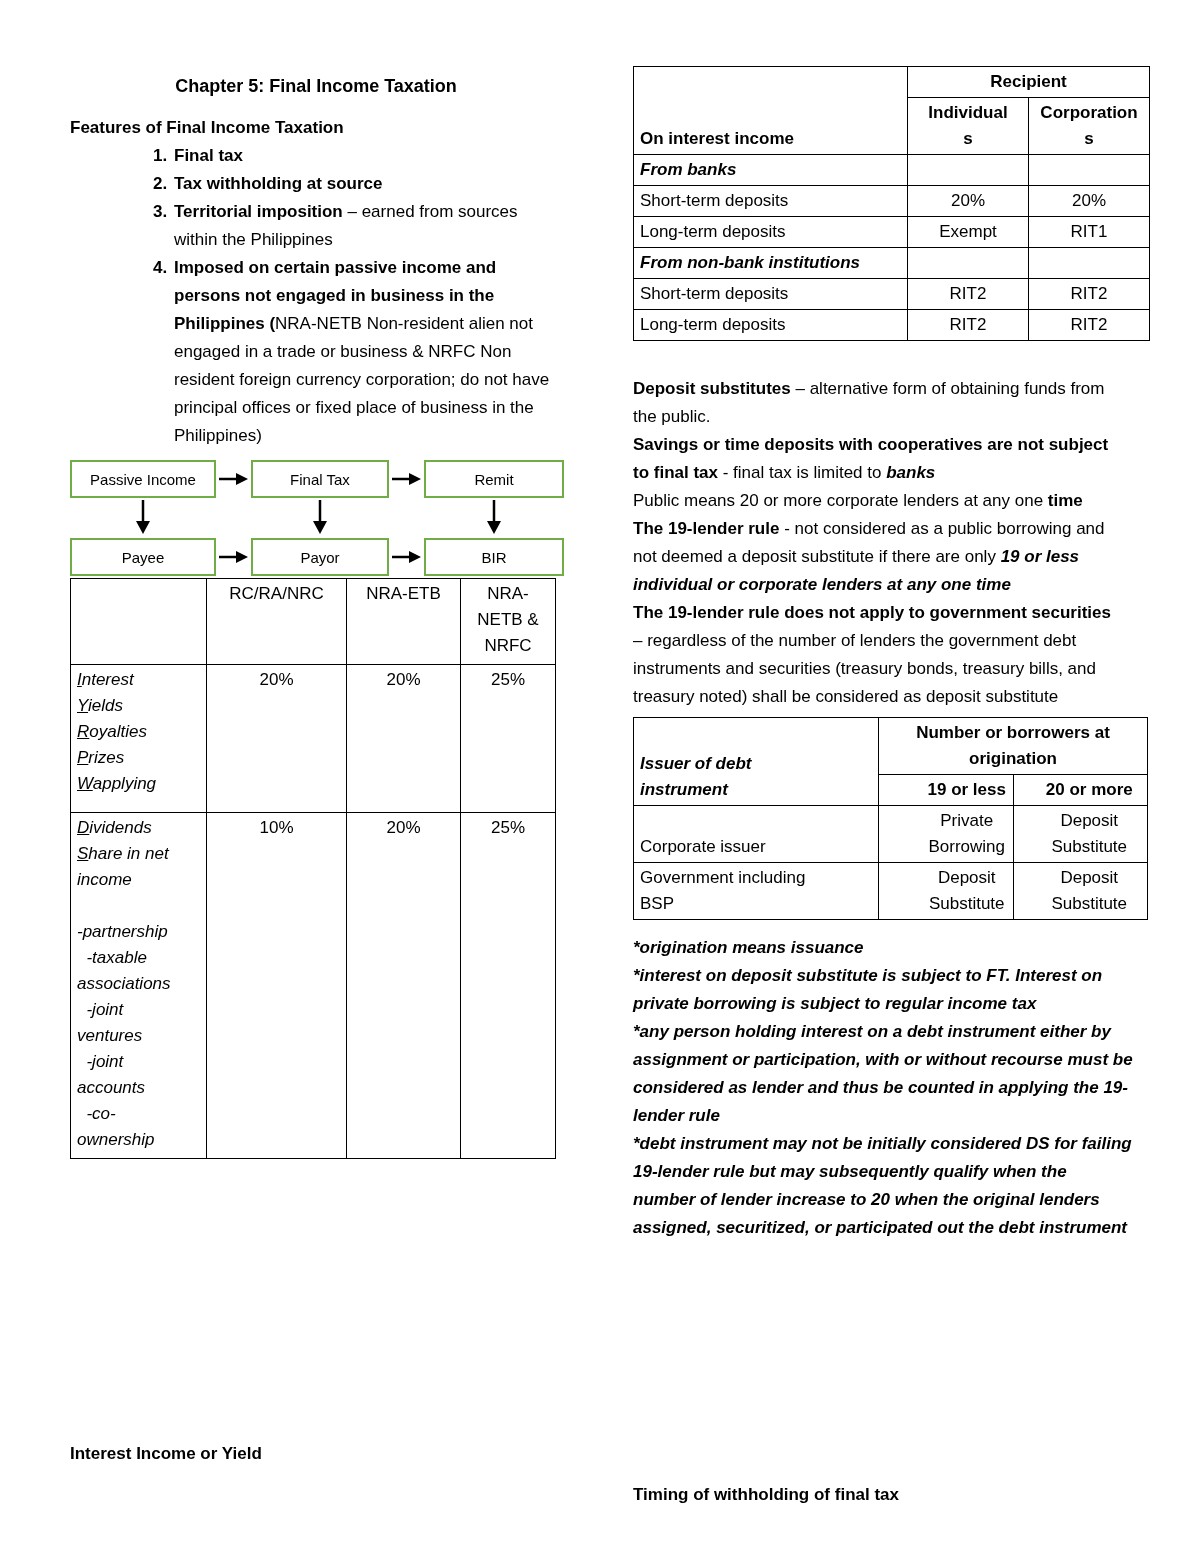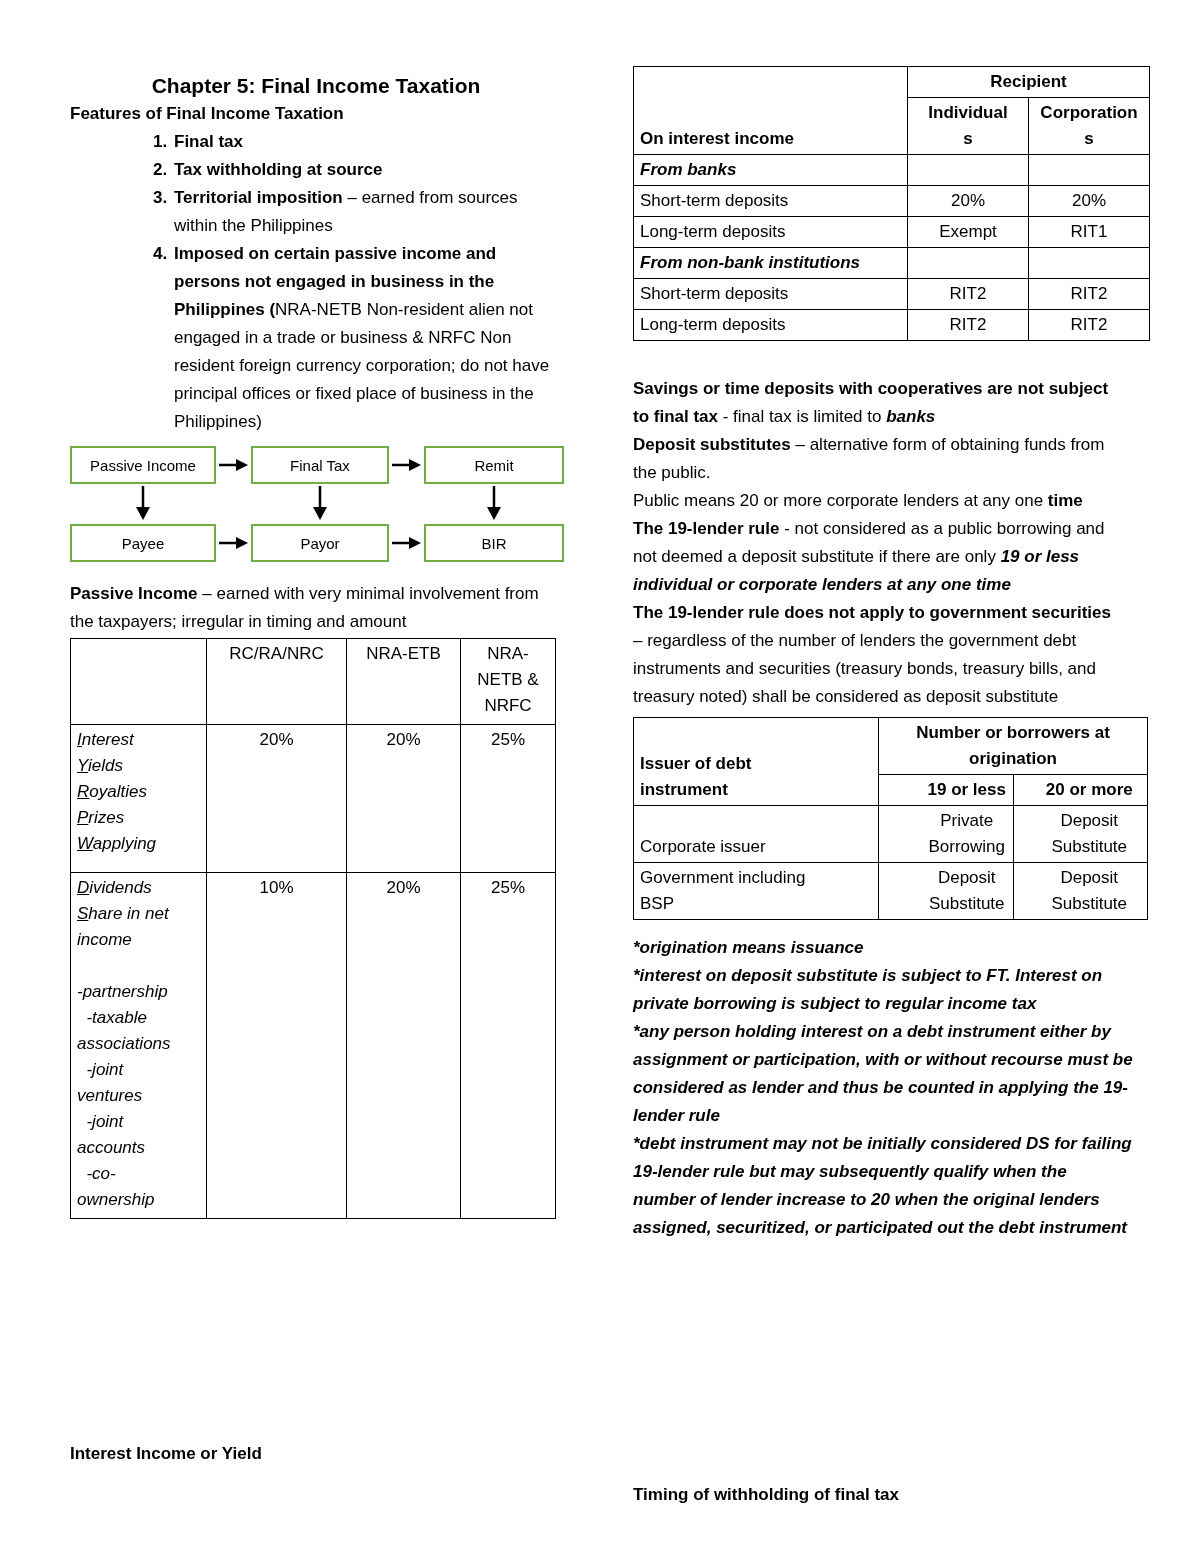--- a/index.html
+++ b/index.html
@@ -16,21 +16,21 @@
     overflow: hidden;
   }
   .col { position: absolute; }
   .col-left  { left: 70px;  top: 72px; width: 492px; }
   .col-right { left: 633px; top: 66px; width: 514px; }
 
   .b { font-weight: bold; }
   .i { font-style: italic; }
   .u { text-decoration: underline; }
 
-  .doc-title { font-size: 21px; font-weight: bold; text-align: center; }
+  .doc-title { font-size: 18px; font-weight: bold; text-align: center; margin-bottom: 14px; }
   .heading { font-weight: bold; }
 
   ol.features { list-style: decimal; padding-left: 102px; margin-top: 0; }
   ol.features li { padding-left: 2px; }
   ol.features li::marker { font-weight: bold; }
 
   
   .flow {
     display: grid;
     grid-template-columns: 146px 1fr 138px 1fr 140px;
@@ -77,21 +77,21 @@
   .itable .colh { text-align: center; font-weight: bold; }
 
   .rtext { margin-top: 34px; width: 482px; }
   .rtext p { margin: 0; }
 
   
   .btable { width: 515px; margin-top: 6px; }
   .btable .lab { width: 245px; vertical-align: bottom; }
   .btable .cv1 { width: 152px; text-align: center; padding-left: 48px; }
   .btable .cv2 { width: 118px; text-align: center; padding-left: 24px; }
-  .btable .corner { vertical-align: bottom; font-weight: bold; }
+  .btable .corner { vertical-align: bottom; font-weight: bold; font-style: italic; }
   .btable .span-h { text-align: center; font-weight: bold; }
   .btable .colh { text-align: center; font-weight: bold; }
 
   .notes { margin-top: 14px; width: 500px; }
   .notes p { margin: 0; }
 
   .footer-left  { position: absolute; left: 70px;  top: 1440px; font-weight: bold; }
   .footer-right { position: absolute; left: 633px; top: 1481px; font-weight: bold; }
 </style>
 </head>
@@ -158,21 +158,20 @@
       <div class="fbox" style="grid-column:3;grid-row:3">Payor</div>
       <div class="harrow" style="grid-column:4;grid-row:3">
         <svg width="30" height="18" viewBox="0 0 30 18">
             <path d="M0 9 H17" stroke="#000" stroke-width="2.5"></path>
             <path d="M17 3 L29 9 L17 15 Z" fill="#000"></path>
           </svg>
       </div>
       <div class="fbox" style="grid-column:5;grid-row:3">BIR</div>
     </div>
 
-    <p class="def-par"><span class="b">Passive Income</span><span> – earned with very minimal involvement from the taxpayers; irregular in timing and amount</span></p>
 
     <table class="rates">
       <tbody>
           <tr class="hrow">
         <td class="lab"></td>
         <td class="c2"><span>RC/RA/NRC</span></td>
         <td class="c3"><span>NRA-ETB</span></td>
         <td class="c4"><span>NRA-</span><br><span>NETB &amp;</span><br><span>NRFC</span></td>
       </tr>
       <tr class="row1">
@@ -231,22 +230,22 @@
       </tr>
       <tr>
         <td class="lab"><span>Long-term deposits</span></td>
         <td class="cv1">RIT2</td>
         <td class="cv2">RIT2</td>
       </tr>
     </tbody>
       </table>
 
     <div class="rtext">
+      <p><span class="b">Deposit substitutes</span><span> – alternative form of obtaining funds from the public.</span></p>
       <p><span class="b">Savings or time deposits with cooperatives are not subject to final tax</span><span> - final tax is limited to </span><span class="b i">banks</span></p>
-      <p><span class="b">Deposit substitutes</span><span> – alternative form of obtaining funds from the public.</span></p>
       <p><span>Public means 20 or more corporate lenders at any one </span><span class="b">time</span></p>
       <p><span class="b">The 19-lender rule</span><span> -  not considered as a public borrowing and not deemed a deposit substitute if there are only </span><span class="b i">19 or less individual or corporate lenders at any one time</span></p>
       <p><span class="b">The 19-lender rule does not apply to government securities</span><span> – regardless of the number of lenders the government debt instruments and securities (treasury bonds, treasury bills, and treasury noted) shall be considered as deposit substitute</span></p>
     </div>
 
     <table class="btable">
       <tbody>
           <tr>
         <td class="lab corner" rowspan="2"><span>Issuer of debt</span><br><span>instrument</span></td>
         <td class="span-h" colspan="2"><span>Number or borrowers at</span><br><span>origination</span></td>

